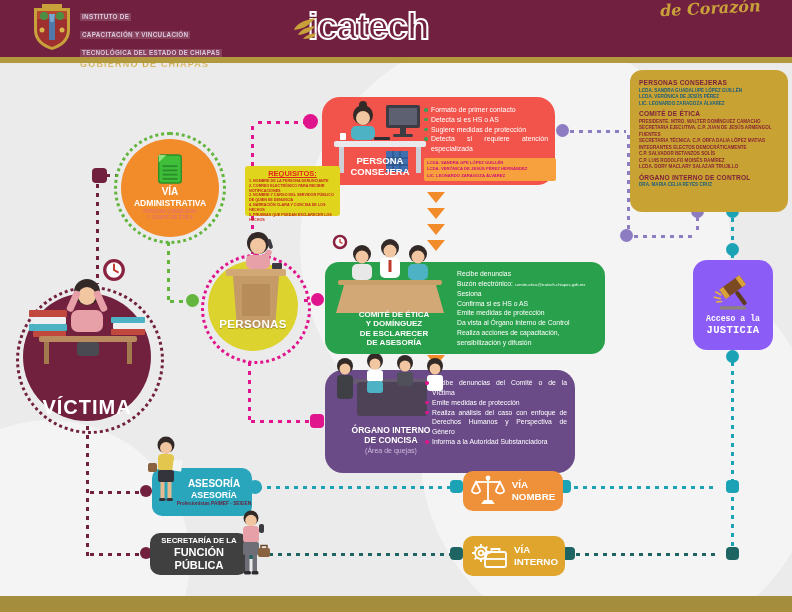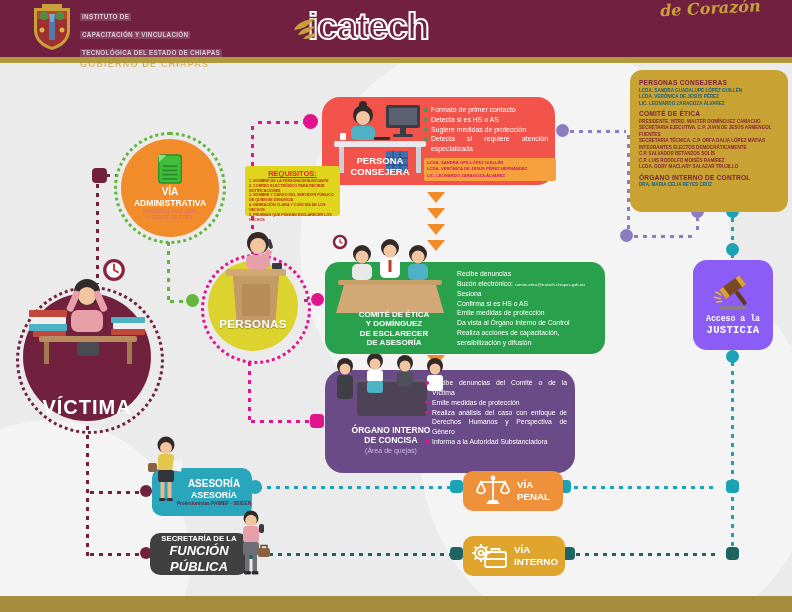--- a/index.html
+++ b/index.html
@@ -347,21 +347,21 @@
     <rect x="12.5" y="46" width="4" height="17" fill="#e7b98e"></rect>
     <rect x="19.5" y="46" width="4" height="17" fill="#e7b98e"></rect>
     <rect x="11" y="62" width="6.5" height="3" rx="1.5" fill="#34343c"></rect>
     <rect x="18.5" y="62" width="6.5" height="3" rx="1.5" fill="#34343c"></rect>
     <rect x="0" y="27" width="9" height="9" rx="2" fill="#8a6240"></rect>
     <rect x="25" y="24" width="9" height="11" rx="1" fill="#f4f4f4" transform="rotate(8 29 29)"></rect>
   </svg>
 
   <div class="card" style="left:150px;top:533px;width:98px;height:42px;background:#404040;border-radius:10px;display:flex;flex-direction:column;align-items:center;justify-content:center;">
     <div class="wlabel" style="font-size:7.8px;">SECRETARÍA DE LA</div>
-    <div class="wlabel" style="font-size:13px;font-style:italic;">FUNCIÓN PÚBLICA</div>
+    <div class="wlabel" style="font-size:11px;">FUNCIÓN PÚBLICA</div>
   </div>
   <svg class="abs" style="left:232px;top:510px;" width="38" height="70" viewBox="0 0 38 70">
     <circle cx="19" cy="8" r="7.5" fill="#332a28"></circle>
     <circle cx="19" cy="10.5" r="5.8" fill="#f2c6a0"></circle>
     <rect x="11" y="16" width="16" height="17" rx="4" fill="#e8a0a8"></rect>
     <rect x="27" y="14" width="5" height="9" rx="2" fill="#3a3a40"></rect>
     <rect x="11" y="32" width="16" height="13" rx="2" fill="#6e6e76"></rect>
     <rect x="13" y="45" width="4.5" height="17" fill="#6e6e76"></rect>
     <rect x="20.5" y="45" width="4.5" height="17" fill="#6e6e76"></rect>
     <rect x="12" y="61" width="7" height="3.5" rx="1.5" fill="#2c2c30"></rect>
@@ -376,21 +376,21 @@
       <line x1="5" y1="7" x2="29" y2="7"></line>
       <circle cx="17" cy="3" r="1.5" fill="#fff"></circle>
       <path d="M1 15 L5 7 L9 15"></path>
       <path d="M.8 15 a4.2 3.4 0 0 0 8.4 0"></path>
       <path d="M25 15 L29 7 L33 15"></path>
       <path d="M24.8 15 a4.2 3.4 0 0 0 8.4 0"></path>
       <path d="M12 28 h10 M13.5 26 h7 l1.5 2 h-10 z"></path>
     </svg>
     <div class="wlabel" style="font-size:9.8px;text-align:left;">
       <span>VÍA</span><br>
-      <span>PENAL</span>
+      <span>NOMBRE</span>
     </div>
   </div>
 
   <div class="card" style="left:463px;top:536px;width:102px;height:40px;background:#dfa52d;border-radius:10px;display:flex;align-items:center;justify-content:center;gap:6px;">
     <svg width="38" height="32" viewBox="0 0 38 32" fill="none" stroke="#fff" stroke-width="1.8">
       <circle cx="11" cy="13" r="6"></circle>
       <circle cx="11" cy="13" r="2.4"></circle>
       <path d="M11 4 v3 M11 19 v3 M2 13 h3 M17 13 h3 M4.6 6.6 l2.2 2.2 M15.2 17.2 l2.2 2.2 M4.6 19.4 l2.2 -2.2 M15.2 8.8 l2.2 -2.2"></path>
       <rect x="15" y="12" width="21" height="15" rx="2"></rect>
       <path d="M21.5 12 v-3 h8 v3"></path>

